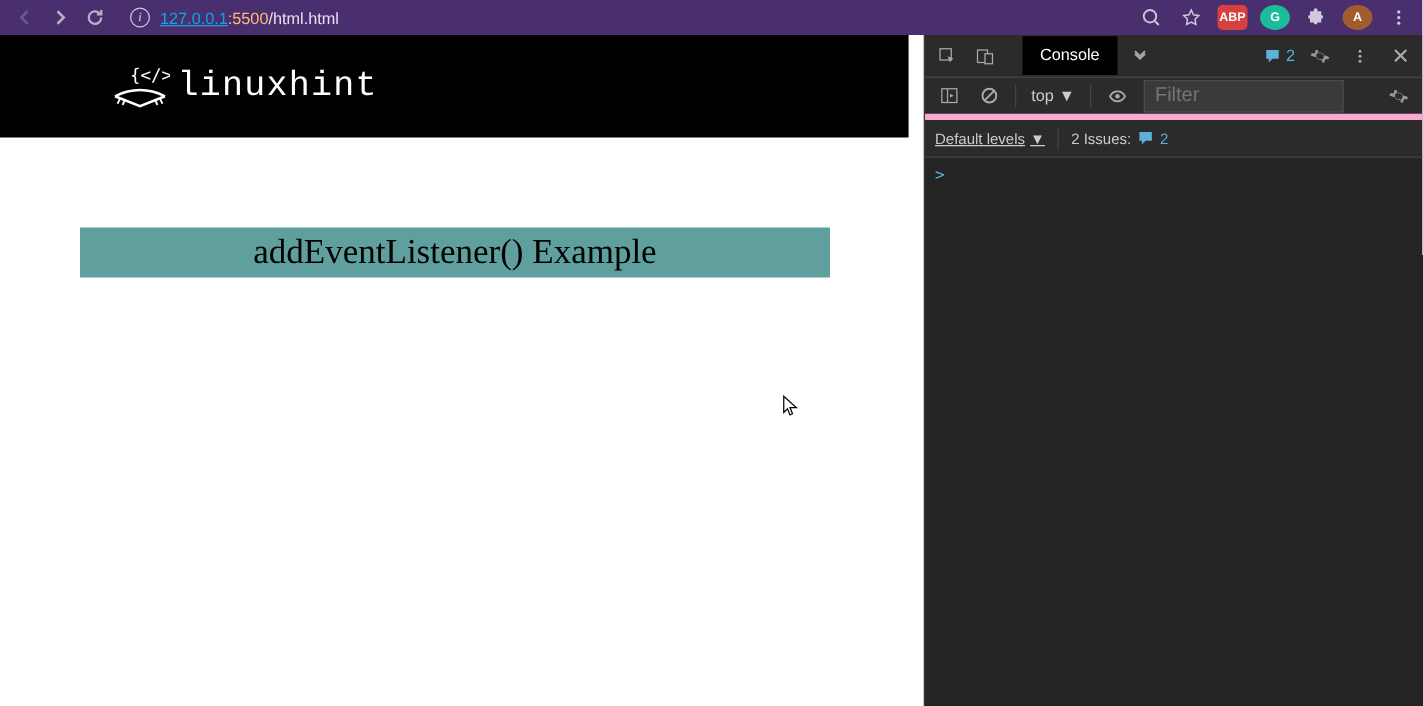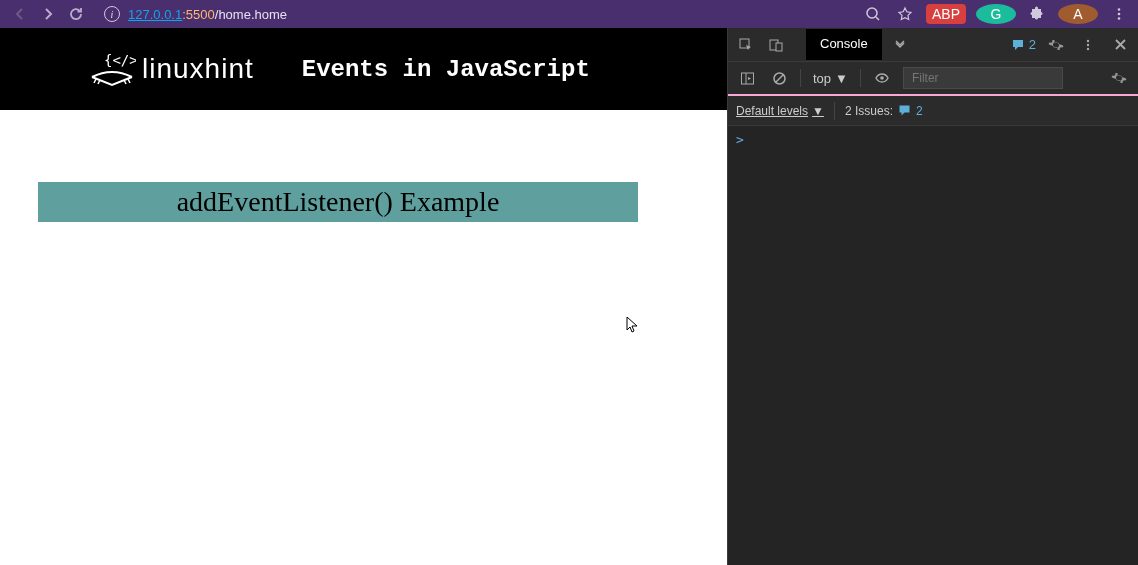--- a/index.html
+++ b/index.html
@@ -64,28 +64,28 @@
     .chrome-icon {
       width: 22px;
       height: 22px;
       display: flex;
       align-items: center;
       justify-content: center;
       color: #d0c8db;
       cursor: pointer;
     }
     .ext-badge {
-      width: 40px;
+      width: 24px;
       height: 20px;
       border-radius: 4px;
       display: flex;
       align-items: center;
       justify-content: center;
-      font-size: 14px;
-      font-weight: normal;
+      font-size: 10px;
+      font-weight: bold;
       color: #fff;
     }
     .ext-abp { background: #d83f3f; }
     .ext-g { background: #1abc9c; border-radius: 50%; }
     .ext-a { background: #a05b2e; border-radius: 50%; }
     .content-row {
       display: flex;
       height: calc(565px - 28px);
     }
     .page-area {
@@ -101,33 +101,33 @@
       padding-left: 88px;
       gap: 48px;
     }
     .logo {
       display: flex;
       align-items: center;
       gap: 6px;
       color: #fff;
     }
     .logo-text {
-      font-family: Liberation Sans, sans-serif;
+      font-family: Liberation Mono, monospace;
       font-size: 28px;
       letter-spacing: 1px;
       font-weight: 300;
     }
     .page-title {
       color: #fff;
       font-family: "Courier New", monospace;
       font-size: 24px;
       font-weight: bold;
     }
     .page-body {
-      padding: 72px 0 0 38px;
+      padding: 72px 0 0 64px;
     }
     .example-heading {
       background: #5fa09e;
       width: 600px;
       padding: 4px 0;
       text-align: center;
       font-family: "Times New Roman", serif;
       font-size: 28px;
       color: #000;
       cursor: pointer;
@@ -141,20 +141,21 @@
     
     .devtools {
       flex: 1;
       background: #f9a8d4;
       color: #ccc;
       display: flex;
       flex-direction: column;
       border-left: 1px solid #3a3a3a;
       font-family: "Segoe UI", Arial, sans-serif;
       font-size: 13px;
+      margin-left: 12px;
     }
     .dt-tabs {
       height: 34px;
       background: #2b2b2b;
       border-bottom: 1px solid #3a3a3a;
       display: flex;
       align-items: center;
       padding: 0 6px;
       gap: 6px;
     }
@@ -186,21 +187,21 @@
     .dt-msg-badge {
       display: flex;
       align-items: center;
       gap: 4px;
       color: #5db0d7;
       cursor: pointer;
     }
     .dt-toolbar {
       height: 34px;
       background: #2b2b2b;
-      border-bottom: 2px solid #f9a8d4;
+      border-bottom: 5px solid #f9a8d4;
       display: flex;
       align-items: center;
       padding: 0 8px;
       gap: 10px;
     }
     .dt-tb-btn {
       width: 22px;
       height: 22px;
       display: flex;
       align-items: center;
@@ -219,21 +220,21 @@
       align-items: center;
       gap: 4px;
       cursor: pointer;
       padding: 0 2px;
     }
     .dt-filter {
       background: #3a3a3a;
       border: 1px solid #4a4a4a;
       color: #ccc;
       padding: 3px 8px;
-      font-size: 12px;
+      font-size: 16px;
       width: 160px;
       outline: none;
     }
     .dt-levels {
       height: 30px;
       background: #2b2b2b;
       border-bottom: 1px solid #3a3a3a;
       display: flex;
       align-items: center;
       padding: 0 8px;
@@ -281,21 +282,21 @@
       </svg>
   </div>
   <div class="nav-btn">
     <svg width="16" height="16" viewBox="0 0 16 16">
         <path d="M13 8a5 5 0 1 1-1.5-3.5M13 2v3.5H9.5" stroke="currentColor" stroke-width="1.8" fill="none"></path>
       </svg>
   </div>
   <div class="url-bar">
     <span class="url-info-icon">i</span>
     <span>
-      <span class="url-host">127.0.0.1</span><span class="url-port">:5500</span><span class="url-path">/home.home</span>
+      <span class="url-host">127.0.0.1</span><span class="url-port">:5500</span><span class="url-path">/html.html</span>
     </span>
   </div>
   <div class="chrome-right">
     <div class="chrome-icon">
       <svg width="16" height="16" viewBox="0 0 16 16">
           <circle cx="7" cy="7" r="5" stroke="currentColor" stroke-width="1.5" fill="none"></circle>
           <line x1="11" y1="11" x2="14" y2="14" stroke="currentColor" stroke-width="1.5"></line>
         </svg>
     </div>
     <div class="chrome-icon">
@@ -329,21 +330,20 @@
           <text x="16" y="16" font-size="14" fill="#fff" font-family="monospace">{&lt;/&gt;}</text>
           <path d="M4 28 Q24 18 44 28" stroke="#fff" stroke-width="2" fill="none"></path>
           <path d="M4 28 L24 36 L44 28" stroke="#fff" stroke-width="2" fill="none"></path>
           <line x1="8" y1="30" x2="6" y2="34" stroke="#fff" stroke-width="1.5"></line>
           <line x1="12" y1="31" x2="10" y2="35" stroke="#fff" stroke-width="1.5"></line>
           <line x1="40" y1="30" x2="42" y2="34" stroke="#fff" stroke-width="1.5"></line>
           <line x1="36" y1="31" x2="38" y2="35" stroke="#fff" stroke-width="1.5"></line>
         </svg>
         <span class="logo-text">linuxhint</span>
       </div>
-      <div class="page-title">Events in JavaScript</div>
     </div>
     <div class="page-body">
       <div class="example-heading">addEventListener() Example</div>
     </div>
   </div>
 
   <div class="devtools">
     <div class="dt-tabs">
       <div class="dt-tab-icon">
         <svg width="16" height="16" viewBox="0 0 16 16">

